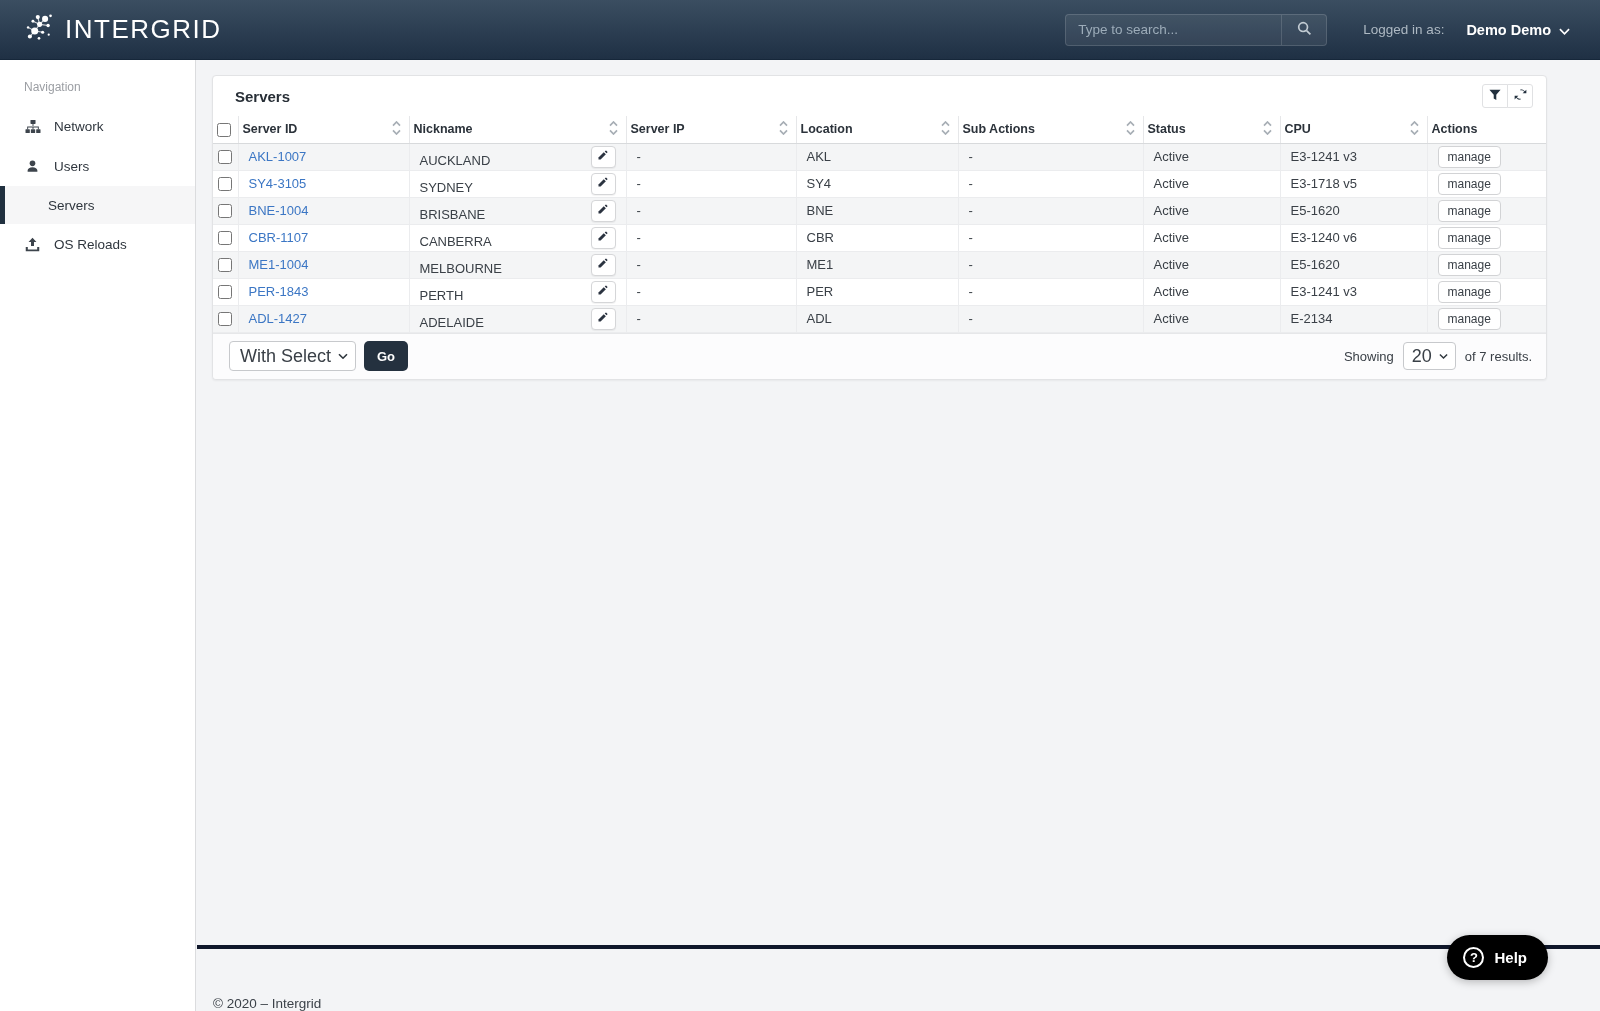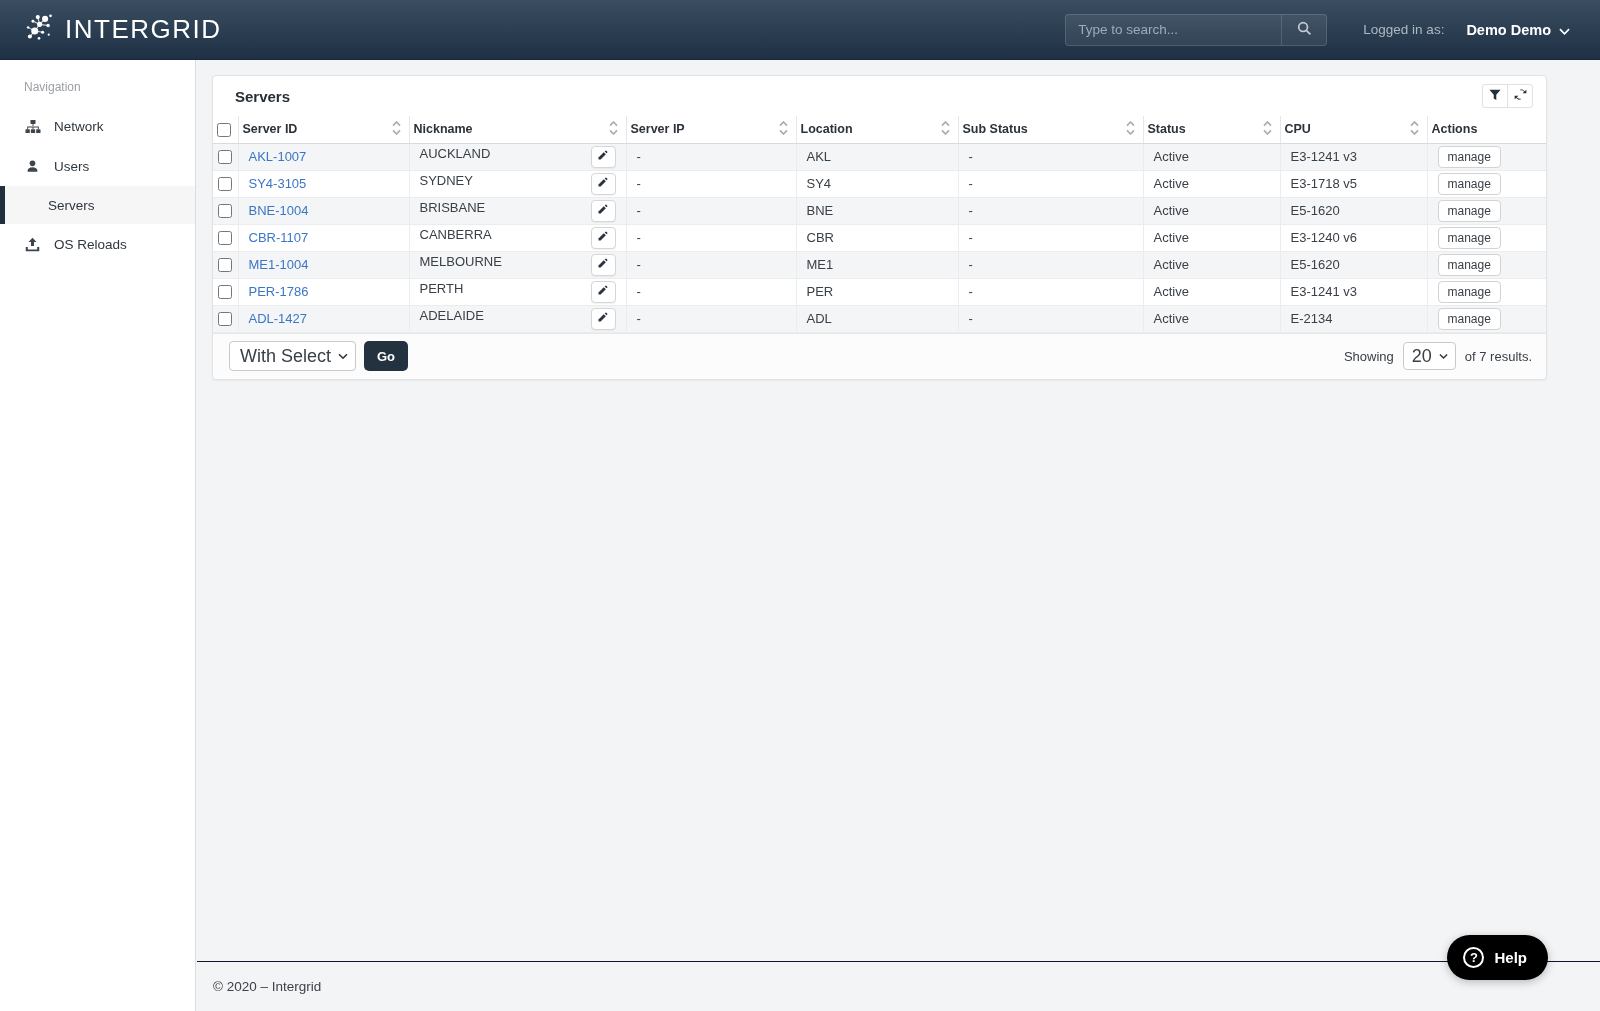--- a/index.html
+++ b/index.html
@@ -74,21 +74,21 @@
     color:#2b323a; text-align:left; cursor:pointer;
   }
   thead th:last-child, tbody td:last-child { border-right:none; }
   .th-inner { display:flex; align-items:center; justify-content:space-between; }
   .th-check { text-align:center; cursor:default; }
   tbody td { border-bottom:1px solid #ebecee; border-right:1px solid #ebecee; padding:0 10px; height:27px; }
   tbody tr:nth-child(odd) { background:#f4f5f6; }
   td.c-check { text-align:center; padding:0; }
   input[type="checkbox"] { width:14px; height:14px; margin:0; vertical-align:middle; cursor:pointer; }
   a.server-link { color:#3b76c4; text-decoration:none; cursor:pointer; }
-  .nick-cell { display:flex; align-items:flex-start; justify-content:space-between;gap:6px; }
+  .nick-cell { display:flex; align-items:flex-end; justify-content:space-between;gap:6px; }
   .edit-btn {
     width:25px; height:22px; border:1px solid #d5d6d8; border-radius:4px; background:#fff;
     display:flex; align-items:center; justify-content:center; cursor:pointer;
     box-shadow:0 1px 1px rgba(0,0,0,0.05); padding:0;
   }
   .manage-btn {
     border:1px solid #d2d3d5; background:#fff; border-radius:4px;
     padding:3px 9px; font-size:12px; color:#3a4047; cursor:pointer; font-family:inherit;
   }
   
@@ -105,23 +105,23 @@
   .select-wrap .sel-chev { position:absolute; right:8px; top:50%; transform:translateY(-46%); pointer-events:none; display:flex; }
   .with-selected select { width:127px; height:30px; padding:0 24px 0 10px; }
   .size-select select { width:53px; height:28px; padding:0 20px 0 8px; }
   .go-btn {
     margin-left:8px; background:#24313f; color:#fff; border:none; border-radius:5px;
     height:30px; padding:0 13px; font-size:13px; font-weight:bold; cursor:pointer; font-family:inherit;
   }
   .pf-right { margin-left:auto; display:flex; align-items:center; gap:9px; font-size:13px; color:#3a4047; }
   
   .page-footer {
-    position:absolute; left:197px; right:0; bottom:0; height:50px;
-    border-top:1px solid #0f172a; background:#f3f4f6;
-    display:flex; align-items:center; padding-left:16px; font-size:13.5px; color:#3c4249;
+    position:absolute; left:197px; right:0; bottom:0; height:66px;
+    border-top:4px solid #0f172a; background:#f3f4f6;
+    display:flex; align-items:flex-end; padding-left:16px; font-size:13.5px; color:#3c4249;
   }
   .help-btn {
     position:absolute; right:52px; bottom:31px; height:45px;
     background:#000; color:#fff; border:none; border-radius:23px;
     display:flex; align-items:center; gap:10px; padding:0 21px 0 16px;
     font-size:15px; font-weight:bold; cursor:pointer; font-family:inherit;
     box-shadow:0 2px 8px rgba(0,0,0,0.25);
   }
   .help-q {
     width:21px; height:21px; border:2px solid #fff; border-radius:50%;
@@ -300,21 +300,21 @@
           <span class="th-inner">
               <span>Location</span>
             <span><svg width="9" height="14" viewBox="0 0 9 14" fill="none" stroke="#a7aeb5" stroke-width="1.7">
                   <path d="M1 4.6L4.5 1 8 4.6"></path>
                   <path d="M1 9.4L4.5 13 8 9.4"></path>
                 </svg></span>
           </span>
         </th>
         <th>
           <span class="th-inner">
-              <span>Sub Status</span>
+              <span>Sub Actions</span>
             <span><svg width="9" height="14" viewBox="0 0 9 14" fill="none" stroke="#a7aeb5" stroke-width="1.7">
                   <path d="M1 4.6L4.5 1 8 4.6"></path>
                   <path d="M1 9.4L4.5 13 8 9.4"></path>
                 </svg></span>
           </span>
         </th>
         <th>
           <span class="th-inner">
               <span>Status</span>
             <span><svg width="9" height="14" viewBox="0 0 9 14" fill="none" stroke="#a7aeb5" stroke-width="1.7">
@@ -455,21 +455,21 @@
     <td>-</td>
     <td>ME1</td>
     <td>-</td>
     <td>Active</td>
     <td>E5-1620</td>
     <td><button class="manage-btn">manage</button></td>
   </tr>
 
   <tr>
     <td class="c-check"><input type="checkbox" style=""></td>
-    <td><a class="server-link">PER-1786</a></td>
+    <td><a class="server-link">PER-1843</a></td>
     <td>
       <span class="nick-cell">
         <span>PERTH</span>
         <button class="edit-btn">
           <span>
             <svg width="12" height="12" viewBox="0 0 16 16" fill="#2b3340">
               <path d="M2 11.2V14h2.8l7-7L9 4.2l-7 7z"></path>
               <path d="M13.8 4.6c.3-.3.3-.8 0-1.1l-1.3-1.3a.78.78 0 0 0-1.1 0l-1.1 1.1 2.4 2.4 1.1-1.1z"></path>
             </svg>
           </span>

